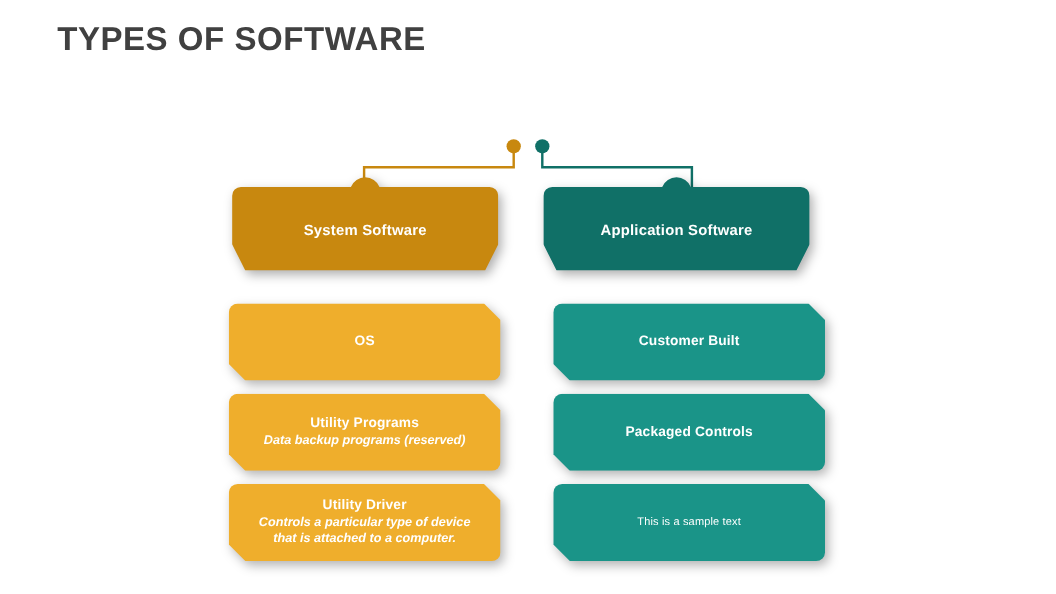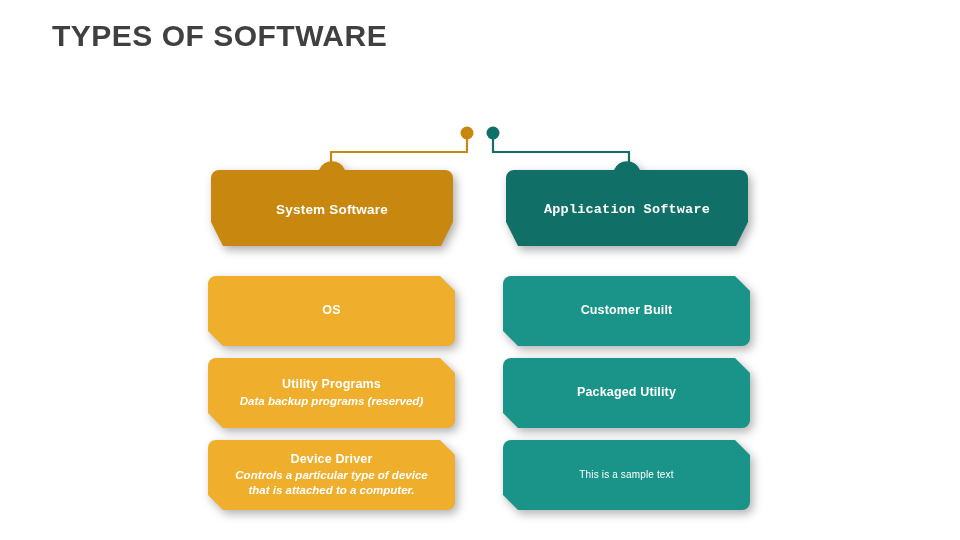--- a/index.html
+++ b/index.html
@@ -41,21 +41,21 @@
     pointer-events: none;
   }
 
   
   .branch {
     position: absolute;
     top: 160px;
     width: 214px;
   }
   .branch.left  { left: 211px; }
-  .branch.right { left: 506px; font-family: Liberation Mono, monospace; }
+  .branch.right { left: 494px; }
 
   .l2-wrap {
     position: relative;
     width: 242px;
     height: 86px;
     filter: drop-shadow(3px 4px 5px rgba(0,0,0,0.32));
   }
   .l2-svg { display: block; width: 242px; height: 86px; }
   .l2-label {
     position: absolute;
@@ -174,21 +174,21 @@
         <div class="child-title">Utility Programs</div>
         <div class="child-sub">Data backup programs (reserved)</div>
       </div>
     </div>
 
     <div class="child">
       <svg class="child-svg" viewBox="0 0 247 70" preserveAspectRatio="none" xmlns="http://www.w3.org/2000/svg">
         <path d="M8,0 L232,0 L247,15 L247,62 A8,8 0 0 1 239,70 L15,70 L0,55 L0,8 A8,8 0 0 1 8,0 Z" fill="#EFAE2C"></path>
       </svg>
       <div class="child-inner">
-        <div class="child-title">Device Driver</div>
+        <div class="child-title">Utility Driver</div>
         <div class="child-sub">Controls a particular type of device</div>
         <div class="child-sub" style="margin-top:0">that is attached to a computer.</div>
       </div>
     </div>
 
   </div>
 
   <div class="branch right">
     <div class="l2-wrap">
       <svg class="l2-svg" viewBox="0 0 242 86" xmlns="http://www.w3.org/2000/svg">
@@ -217,21 +217,21 @@
       <div class="child-inner">
         <div class="child-title">Customer Built</div>
       </div>
     </div>
 
     <div class="child">
       <svg class="child-svg" viewBox="0 0 247 70" preserveAspectRatio="none" xmlns="http://www.w3.org/2000/svg">
         <path d="M8,0 L232,0 L247,15 L247,62 A8,8 0 0 1 239,70 L15,70 L0,55 L0,8 A8,8 0 0 1 8,0 Z" fill="#1A9488"></path>
       </svg>
       <div class="child-inner">
-        <div class="child-title">Packaged Utility</div>
+        <div class="child-title">Packaged Controls</div>
       </div>
     </div>
 
     <div class="child">
       <svg class="child-svg" viewBox="0 0 247 70" preserveAspectRatio="none" xmlns="http://www.w3.org/2000/svg">
         <path d="M8,0 L232,0 L247,15 L247,62 A8,8 0 0 1 239,70 L15,70 L0,55 L0,8 A8,8 0 0 1 8,0 Z" fill="#1A9488"></path>
       </svg>
       <div class="child-inner">
         <div class="child-title regular">This is a sample text</div>
       </div>

